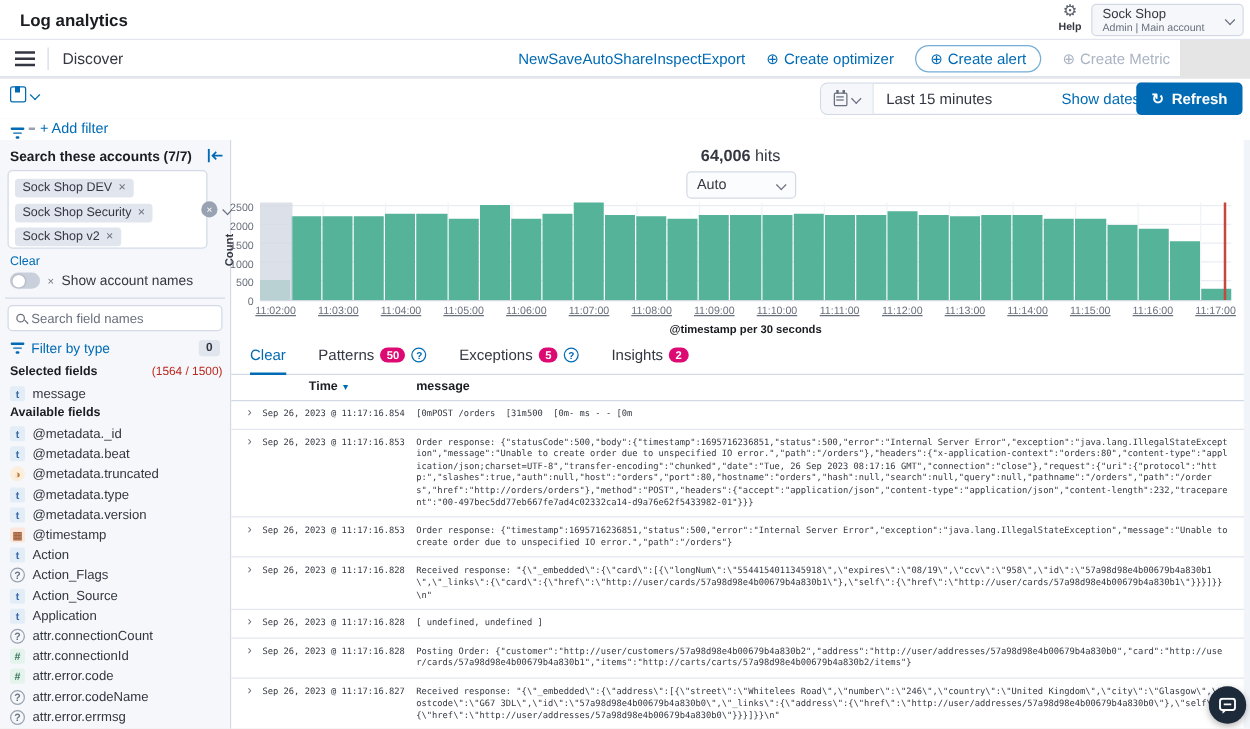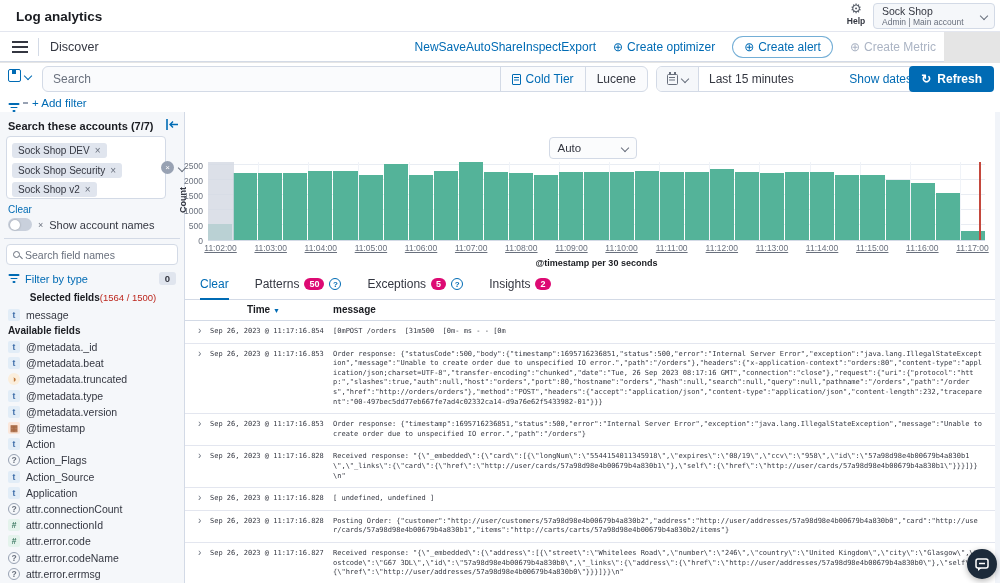--- a/index.html
+++ b/index.html
@@ -100,21 +100,21 @@
   .field-search { position:absolute; left:6px; top:132px; width:172px; height:21px; background:#fff;
                   border:1px solid #D3DAE6; border-radius:4px; display:flex; align-items:center; padding:0 6px; gap:5px; }
   .mag { width:7px; height:7px; border:1.4px solid #69707D; border-radius:50%; position:relative; }
   .mag:after { content:""; position:absolute; left:5px; top:5px; width:4px; height:1.4px; background:#69707D; transform:rotate(45deg); }
   .field-search input { border:none; outline:none; background:transparent; font-size:10.5px; width:130px;
                         font-family:"Liberation Sans",sans-serif; color:#343741; }
   .field-search input::placeholder { color:#69707D; }
   .filter-type-row { position:absolute; left:8px; top:160px; width:168px; display:flex; align-items:center; gap:6px; cursor:pointer; }
   .filter-type-label { font-size:11px; color:#006BB4; font-weight:500; flex:1; }
   .count-badge { background:#E0E5EE; border-radius:3px; font-size:9.5px; font-weight:bold; color:#343741; padding:1px 6px; }
-  .sf-header { position:absolute; left:8px; top:180px; width:170px; display:flex; justify-content:center; }
+  .sf-header { position:absolute; left:8px; top:180px; width:170px; display:flex; justify-content:space-between; }
   .sf-title { font-size:10px; font-weight:bold; color:#1A1C21; }
   .sf-limit { font-size:9.5px; color:#BD271E; font-weight:500; }
   .selected-list { position:absolute; left:8px; top:195px; }
   .af-title { position:absolute; left:8px; top:213px; font-size:10px; font-weight:bold; color:#1A1C21; }
   .avail-list { position:absolute; left:8px; top:227px; }
   .field-item { display:flex; align-items:center; gap:6px; height:16.2px; cursor:pointer; }
   .f-ico { width:12px; height:12px; display:flex; align-items:center; justify-content:center;
            font-size:8.5px; font-weight:bold; flex:0 0 12px; }
   .f-name { font-size:10.5px; color:#343741; white-space:nowrap; }
 
@@ -220,30 +220,20 @@
         <span>Create Metric</span>
       </span>
     </div>
   </div>
 
   <div class="searchrow">
     <div class="savedq-btn">
       <span class="savedq-ico"></span>
       <span class="chev"></span>
     </div>
-    <div class="search-box">
-      <input class="search-input" value="" placeholder="Search" style="">
-      <span class="coldtier">
-        <span class="doc-ico"></span>
-        <span>Cold Tier</span>
-      </span>
-      <span class="lucene">
-        <span>Lucene</span>
-      </span>
-    </div>
     <div class="datepicker">
       <div class="cal-seg">
         <span class="cal-ico"></span>
         <span class="chev"></span>
       </div>
       <span class="range-text">Last 15 minutes</span>
       <span class="show-dates">Show dates</span>
     </div>
     <button class="refresh-btn">
       <span>↻</span>
@@ -377,20 +367,23 @@
         </div>
         <div class="field-item">
           <span class="f-ico" style="color: rgb(105, 112, 125); background: transparent; border-radius: 50%; border: 1px solid rgb(152, 162, 179);">?</span>
           <span class="f-name">attr.error.errmsg</span>
         </div>
         <div class="field-item"></div>
       </div>
   </div>
 
   <div class="main">
+    <div class="hits-line">
+      <span class="hits-num">64,006</span><span> hits</span>
+    </div>
     <div class="range-row">
       <span class="interval-select">
         <span class="val">Auto</span>
         <span class="chev"></span>
       </span>
     </div>
     <div class="count-label">Count</div>
     <div class="yaxis" id="yaxis">
         <span class="ylab" style="top: 124px;">0</span>
         <span class="ylab" style="top: 109px;">500</span>

